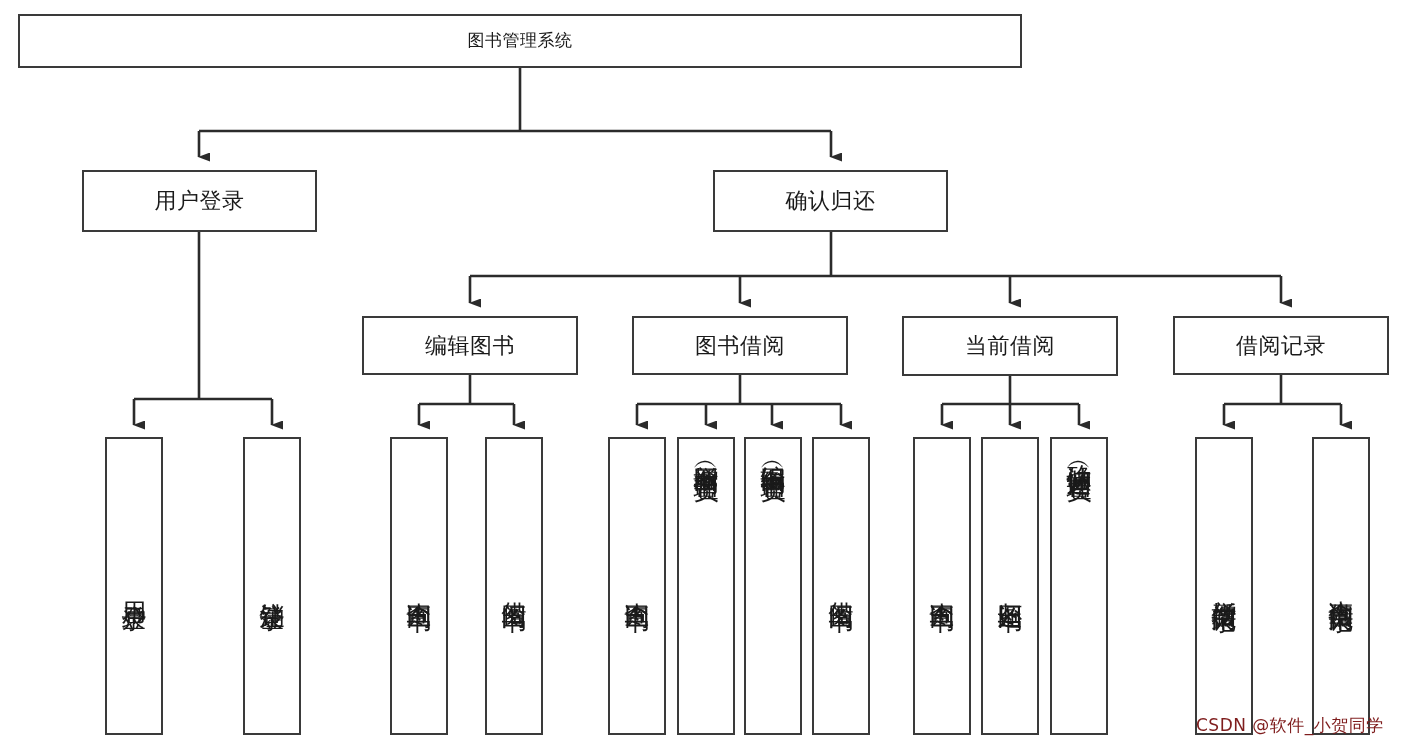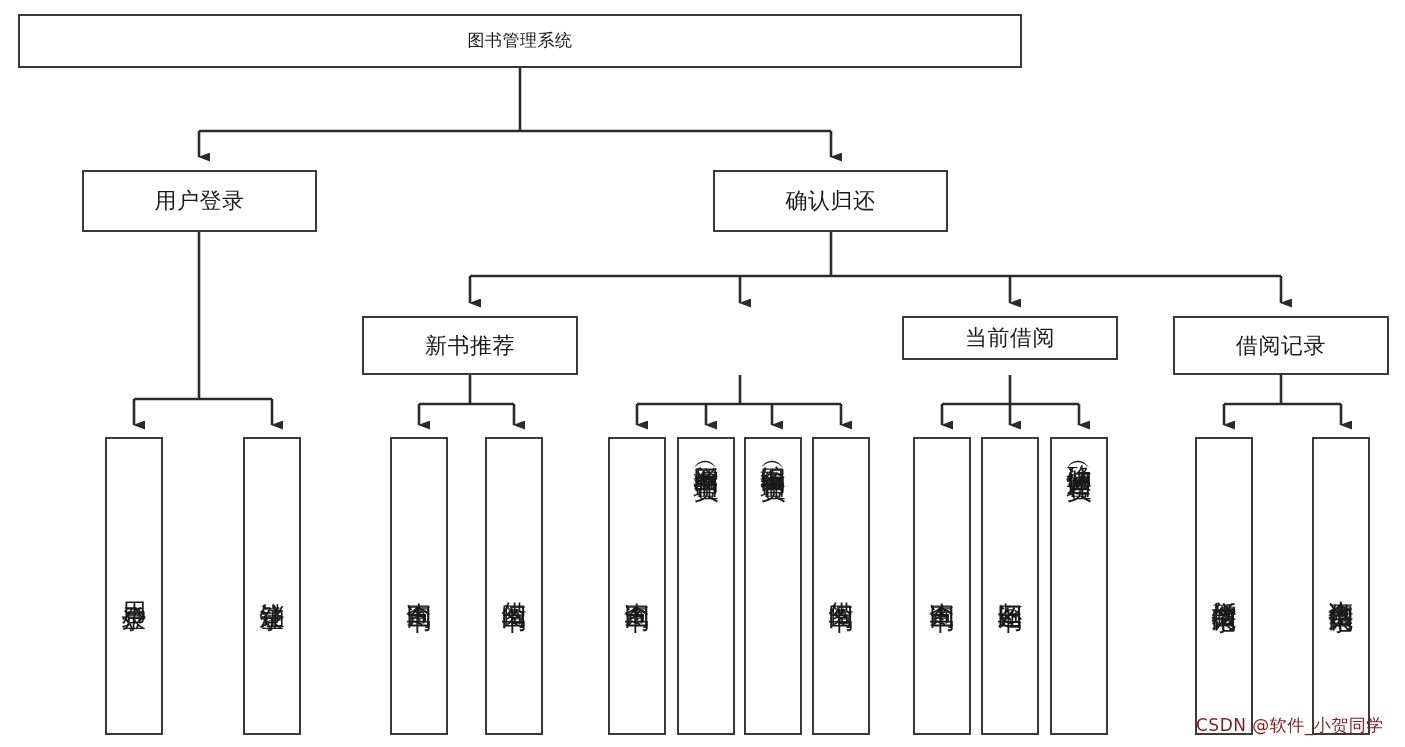--- a/index.html
+++ b/index.html
@@ -138,23 +138,26 @@
   </div>
 
   <div class="node horiz" style="left:82px; top:170px; width:235px; height:62px;">
     <span class="label">用户登录</span>
   </div>
   <div class="node horiz" style="left:713px; top:170px; width:235px; height:62px;">
     <span class="label">确认归还</span>
   </div>
 
   <div class="node horiz" style="left:362px; top:316px; width:216px; height:59px;">
-    <span class="label">新书推荐</span>
-  </div>
-  <div class="node horiz" style="left:902px; top:316px; width:216px; height:44px;">
+    <span class="label">编辑图书</span>
+  </div>
+  <div class="node horiz" style="left:632px; top:316px; width:216px; height:59px;">
+    <span class="label">图书借阅</span>
+  </div>
+  <div class="node horiz" style="left:902px; top:316px; width:216px; height:60px;">
     <span class="label">当前借阅</span>
   </div>
   <div class="node horiz" style="left:1173px; top:316px; width:216px; height:59px;">
     <span class="label">借阅记录</span>
   </div>
 
   <div class="node vert centered" style="left:105px; top:437px; width:58px; height:298px;">
     <span class="label">用户登录</span>
   </div>
   <div class="node vert centered" style="left:243px; top:437px; width:58px; height:298px;">

